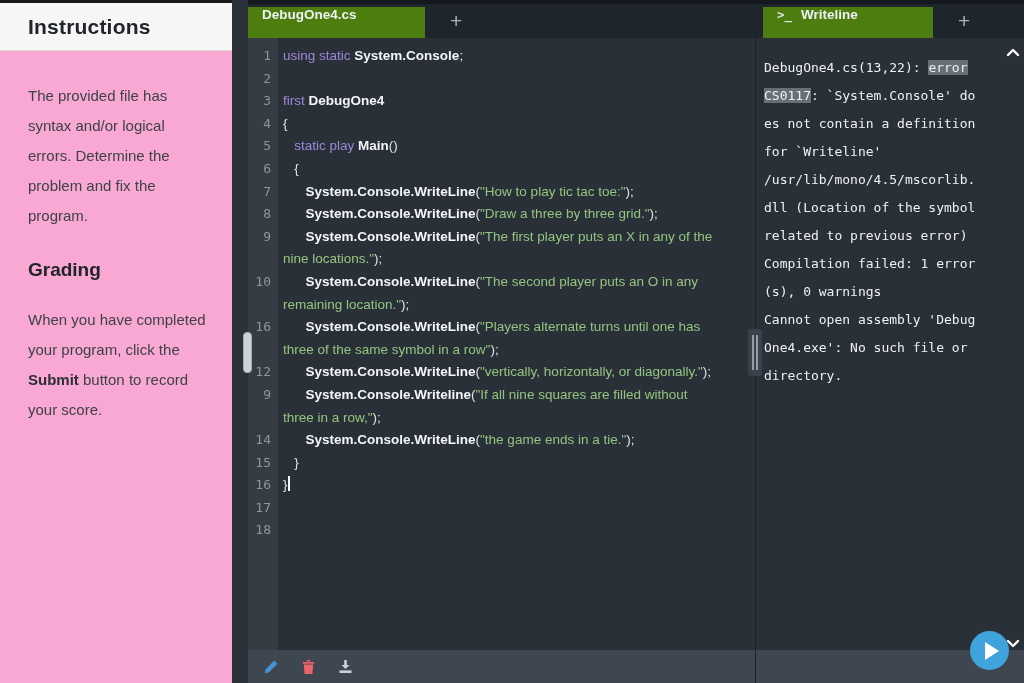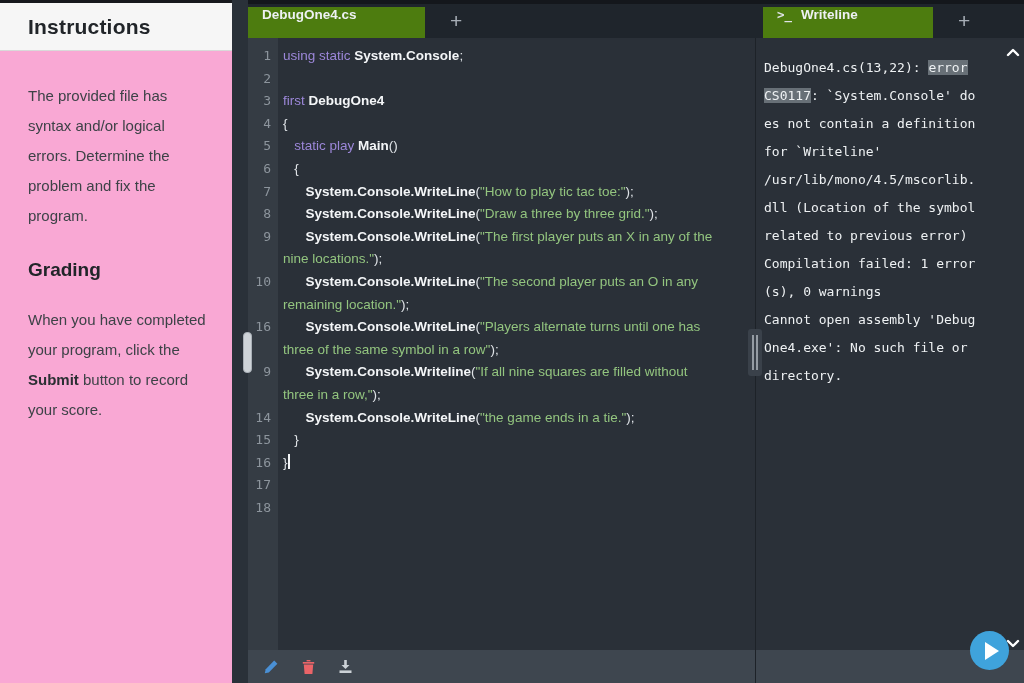--- a/index.html
+++ b/index.html
@@ -128,20 +128,24 @@
           </div>
           <div class="cl">
             <span class="ln">10</span>
             <pre class="ct"><span class="tk-p">      </span><span class="tk-id">System.Console.WriteLine</span><span class="tk-p">(</span><span class="tk-str">"The second player puts an O in any remaining location."</span><span class="tk-p">);</span></pre>
           </div>
           <div class="cl">
             <span class="ln">16</span>
             <pre class="ct"><span class="tk-p">      </span><span class="tk-id">System.Console.WriteLine</span><span class="tk-p">(</span><span class="tk-str">"Players alternate turns until one has three of the same symbol in a row"</span><span class="tk-p">);</span></pre>
           </div>
           <div class="cl">
+            <span class="ln">12</span>
+            <pre class="ct"><span class="tk-p">      </span><span class="tk-id">System.Console.WriteLine</span><span class="tk-p">(</span><span class="tk-str">"vertically, horizontally, or diagonally."</span><span class="tk-p">);</span></pre>
+          </div>
+          <div class="cl">
             <span class="ln">9</span>
             <pre class="ct"><span class="tk-p">      </span><span class="tk-id">System.Console.Writeline</span><span class="tk-p">(</span><span class="tk-str">"If all nine squares are filled without three in a row,"</span><span class="tk-p">);</span></pre>
           </div>
           <div class="cl">
             <span class="ln">14</span>
             <pre class="ct"><span class="tk-p">      </span><span class="tk-id">System.Console.WriteLine</span><span class="tk-p">(</span><span class="tk-str">"the game ends in a tie."</span><span class="tk-p">);</span></pre>
           </div>
           <div class="cl">
             <span class="ln">15</span>
             <pre class="ct"><span class="tk-p">   }</span></pre>

